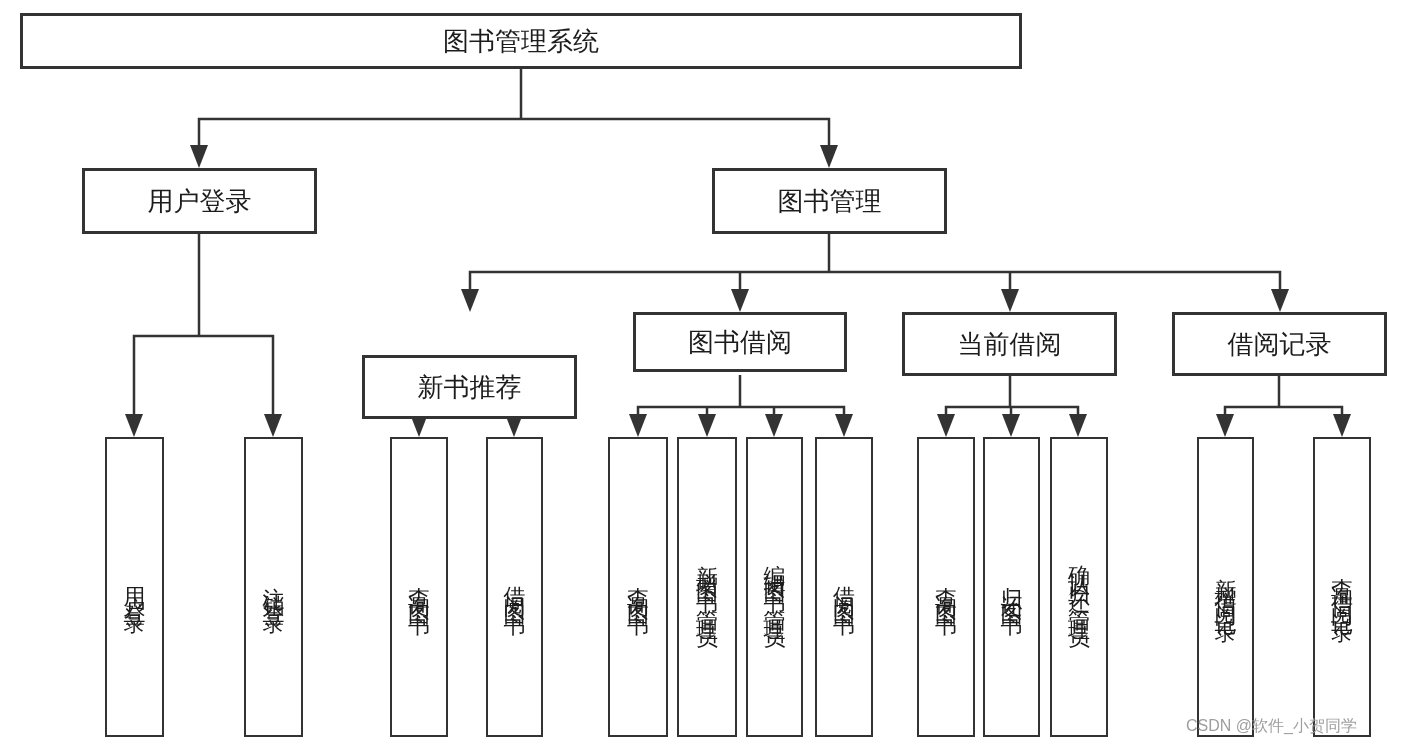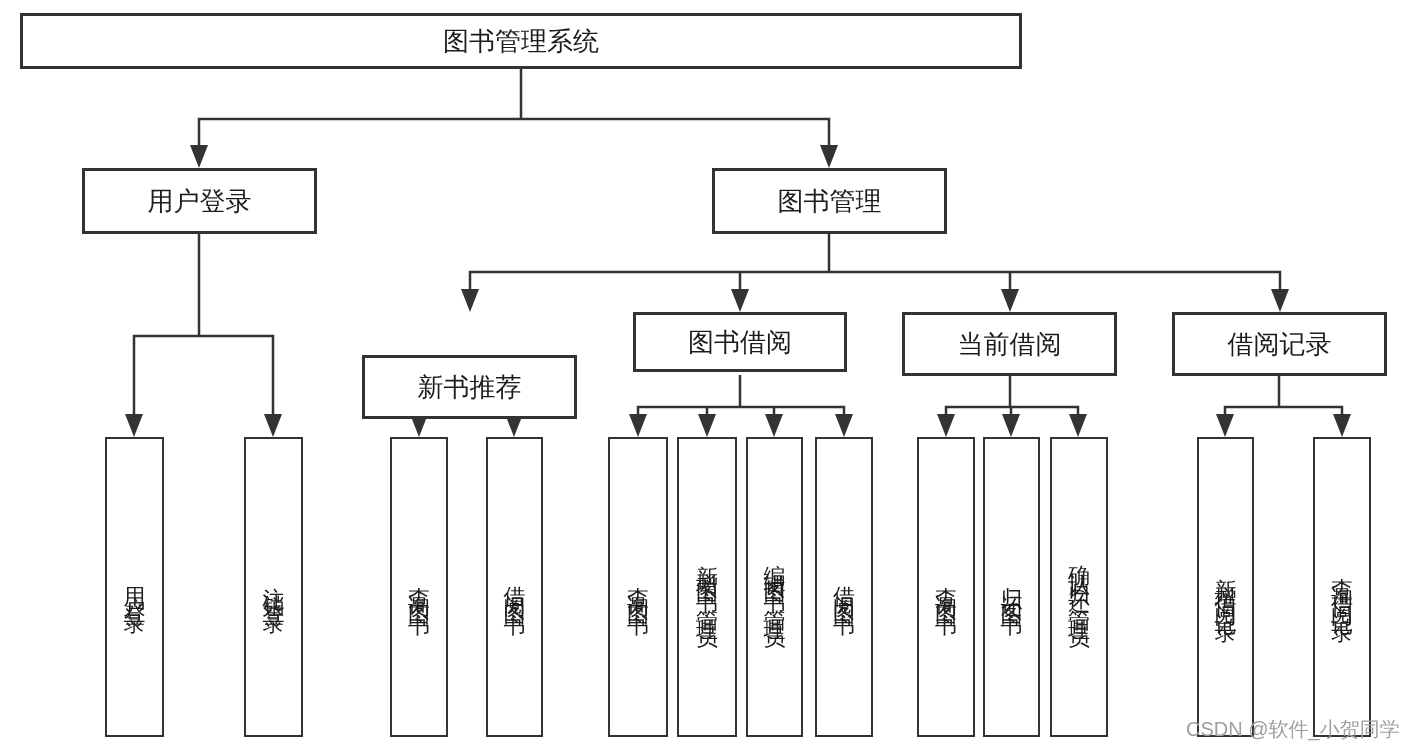--- a/index.html
+++ b/index.html
@@ -45,21 +45,21 @@
     writing-mode: vertical-rl;
     text-orientation: mixed;
     letter-spacing: 9px;
     line-height: 1;
   }
   .watermark {
     position: absolute;
     left: 1186px;
     top: 716px;
     z-index: 3;
-    font-size: 20px;
+    font-size: 16px;
     color: #9e9e9e;
     white-space: nowrap;
   }
 </style>
 </head>
 <body>
 
 <div id="canvas">
 
   <svg id="connectors" width="1405" height="747" viewBox="0 0 1405 747">

